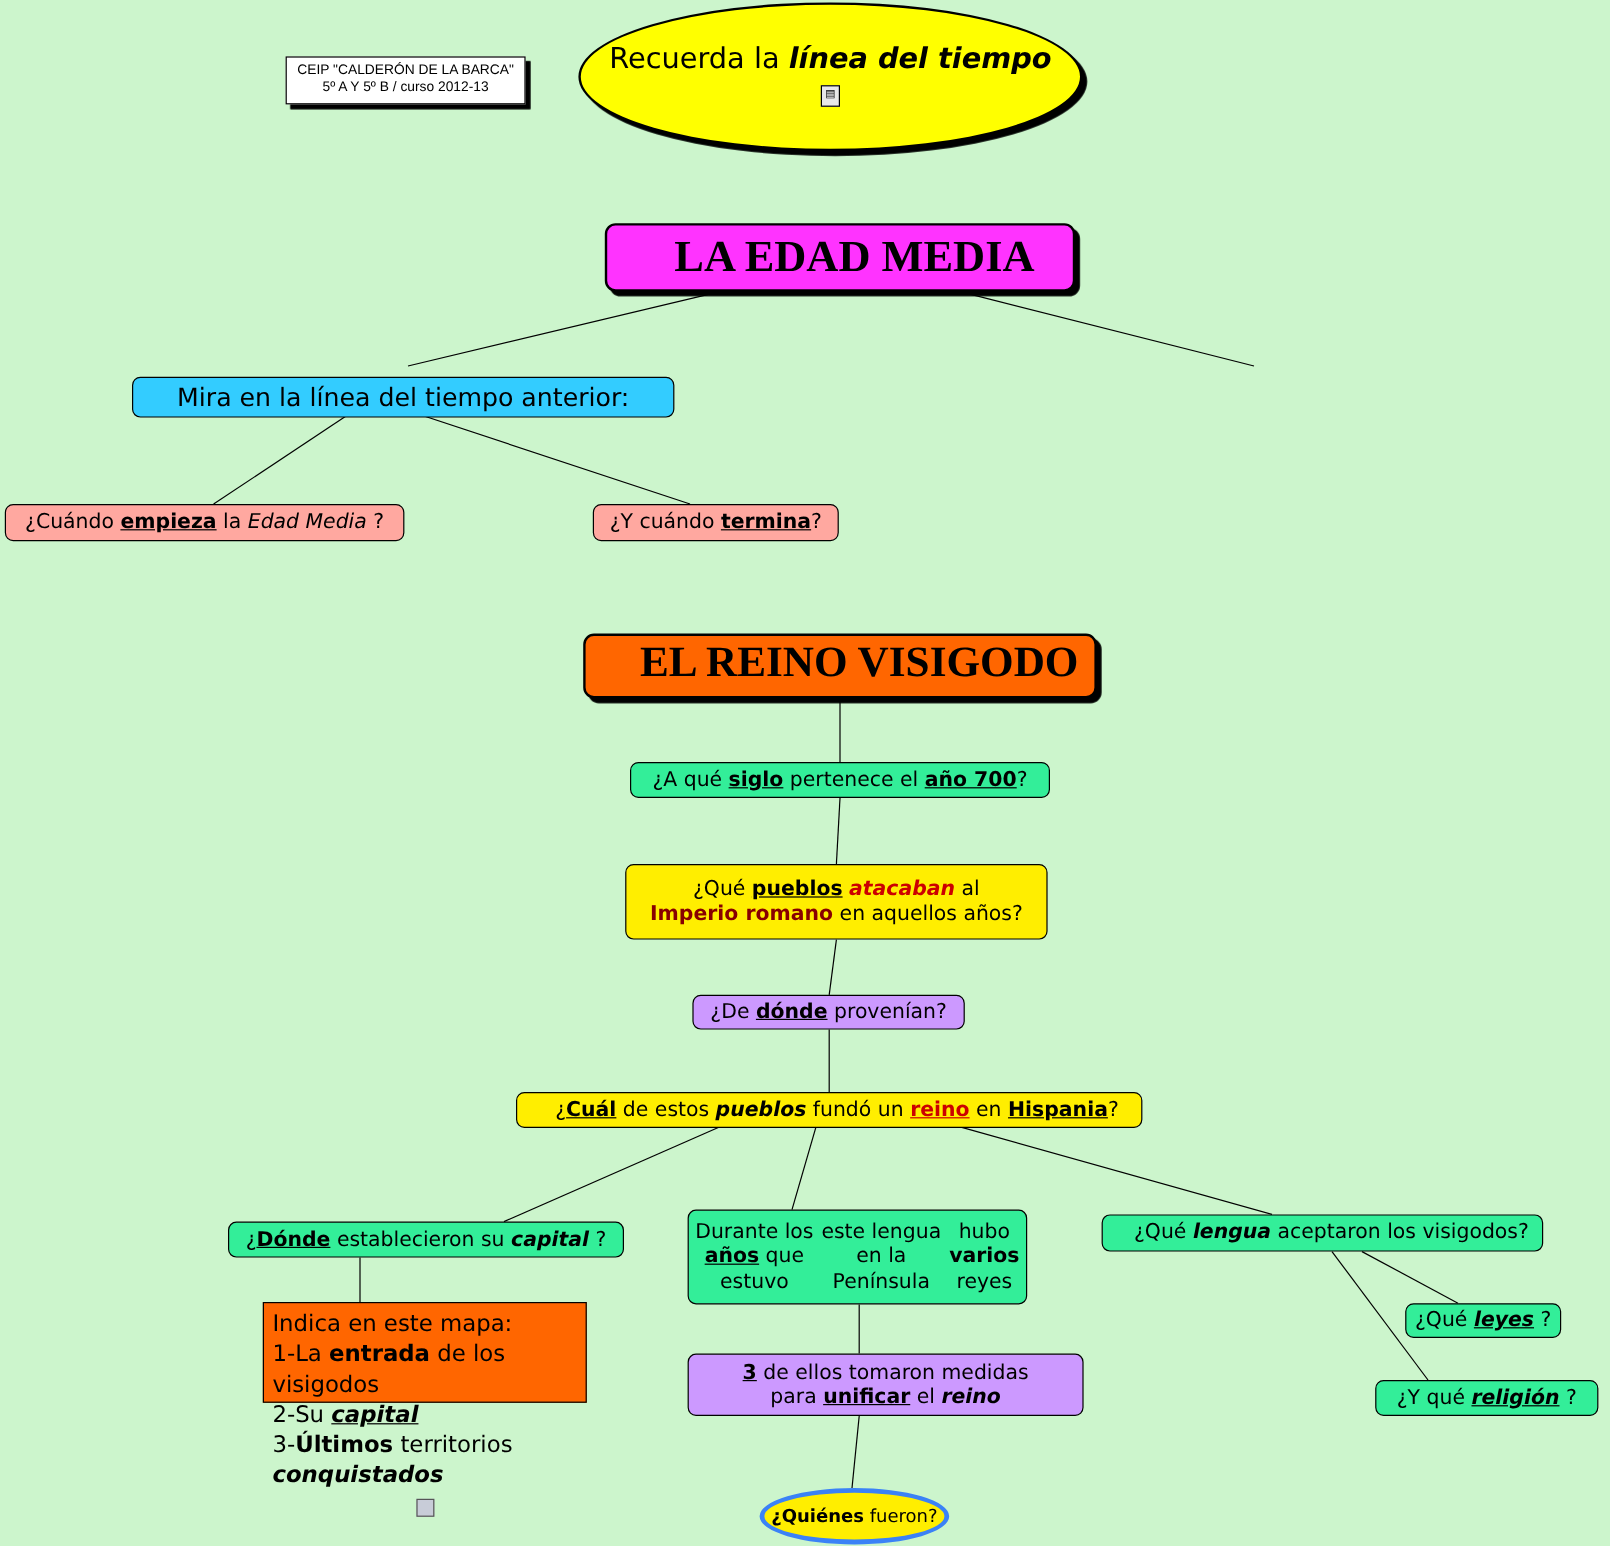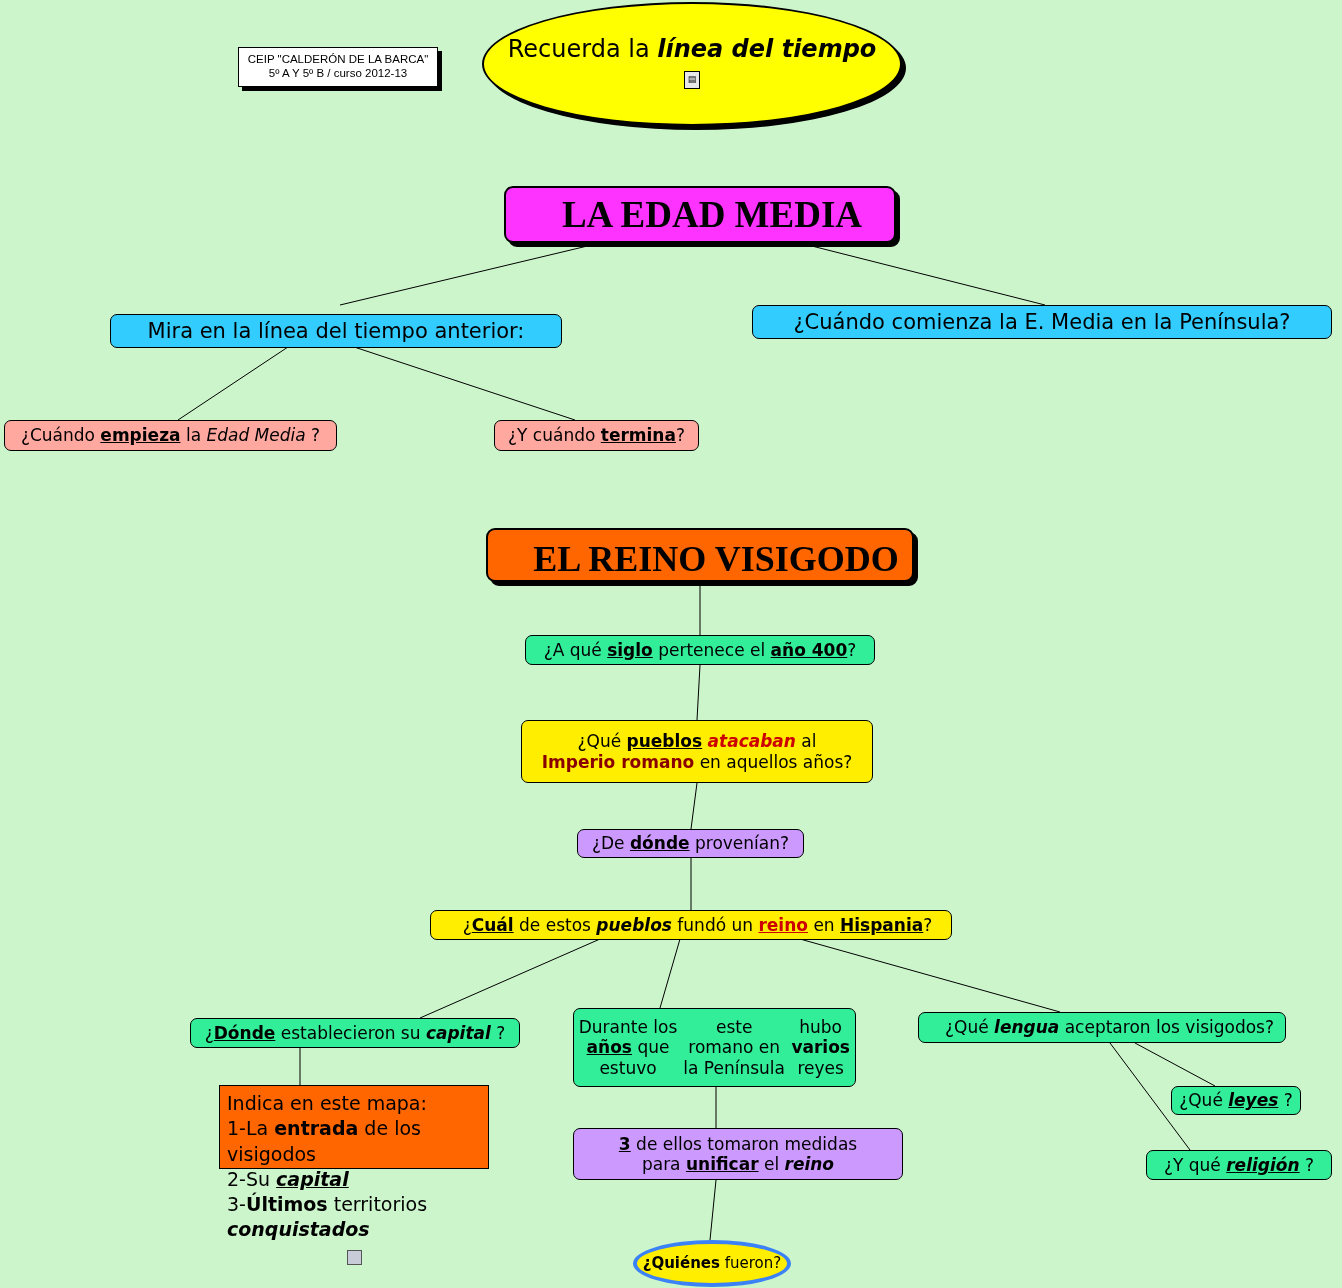--- a/index.html
+++ b/index.html
@@ -70,21 +70,21 @@
     padding-left: 24px;
   }
   .n-title-orange {
     background: #ff6600;
     border: 2px solid #000;
     border-radius: 9px;
     font-family: "Liberation Serif", serif;
     font-weight: bold;
     font-size: 36px;
     display: flex;
-    align-items: flex-end;
+    align-items: flex-start;
     justify-content: center;
     padding-left: 32px;
   }
   .n-cyan {
     background: #33ccff;
     border: 1px solid #000;
     border-radius: 7px;
     font-size: 21px;
     display: flex;
     align-items: center;
@@ -237,38 +237,35 @@
   </div>
 
   <div class="node n-title-pink shadowed" style="left:504px; top:186px; width:392px; height:57px;">
     <span>LA EDAD MEDIA</span>
   </div>
 
   <div class="node n-cyan" style="left:110px; top:314px; width:452px; height:34px;">
     <span>Mira en la línea del tiempo anterior:</span>
   </div>
 
-  <div class="node n-cyan" style="left:752px; top:305px; width:580px; height:34px;">
-    <span>¿Cuándo comienza la E. Media en la Península?</span>
-  </div>
 
   <div class="node n-pink" style="left:4px; top:420px; width:333px; height:31px;">
     <span><span>¿Cuándo </span><span class="bu">empieza</span><span> la </span><i>Edad  Media</i><span> ?</span></span>
   </div>
 
   <div class="node n-pink" style="left:494px; top:420px; width:205px; height:31px;">
     <span><span>¿Y cuándo </span><span class="bu">termina</span><span>?</span></span>
   </div>
 
   <div class="node n-title-orange shadowed" style="left:486px; top:528px; width:428px; height:54px;">
     <span>EL REINO VISIGODO</span>
   </div>
 
   <div class="node n-green" style="left:525px; top:635px; width:350px; height:30px;">
-    <span><span>¿A qué </span><span class="bu">siglo</span><span> pertenece el </span><span class="bu">año 400</span><span>?</span></span>
+    <span><span>¿A qué </span><span class="bu">siglo</span><span> pertenece el </span><span class="bu">año 700</span><span>?</span></span>
   </div>
 
   <div class="node n-yellow" style="left:521px; top:720px; width:352px; height:63px;">
     <div><span>¿Qué </span><span class="bu">pueblos</span> <span class="bi red">atacaban</span><span>  al</span></div>
     <div><b class="darkred">Imperio romano</b><span> en aquellos años?</span></div>
   </div>
 
   <div class="node n-purple" style="left:577px; top:829px; width:227px; height:29px;">
     <div><span>¿De </span><span class="bu">dónde</span><span> provenían?</span></div>
   </div>
@@ -276,21 +273,21 @@
   <div class="node n-yellow" style="left:430px; top:910px; width:522px; height:30px;padding-left:13px;">
     <div><span>¿</span><span class="bu">Cuál</span><span> de estos </span><span class="bi">pueblos</span><span>  fundó un </span><span class="bu red">reino</span><span> en </span><span class="bu">Hispania</span><span>?</span></div>
   </div>
 
   <div class="node n-green" style="left:190px; top:1018px; width:330px; height:30px;">
     <span><span>¿</span><span class="bu">Dónde</span><span> establecieron su </span><span class="bi">capital</span><span> ?</span></span>
   </div>
 
   <div class="node n-green2" style="left:573px; top:1008px; width:283px; height:79px;">
     <div><span>Durante los </span><span class="bu">años</span><span> que estuvo</span></div>
-    <div>este romano en la Península</div>
+    <div>este lengua en la Península</div>
     <div><span>hubo </span><b>varios</b><span> reyes</span></div>
   </div>
 
   <div class="node n-green" style="left:918px; top:1012px; width:368px; height:31px;padding-left:15px;">
     <span><span>¿Qué </span><span class="bi">lengua</span><span>  aceptaron los visigodos?</span></span>
   </div>
 
   <div class="node n-orange-box" style="left:219px; top:1085px; width:270px; height:84px;">
     <div>Indica en este mapa:</div>
     <div><span>1-La </span><b>entrada</b><span> de los visigodos</span></div>

